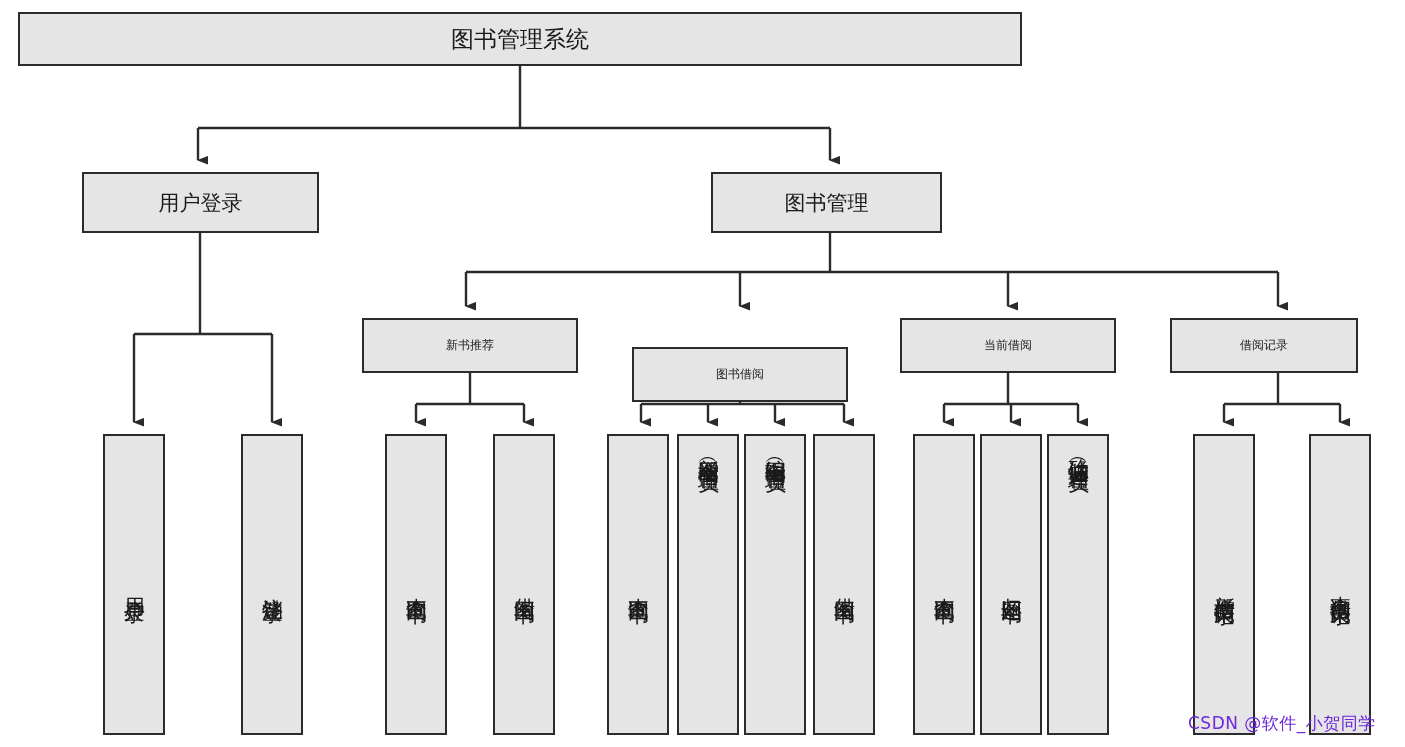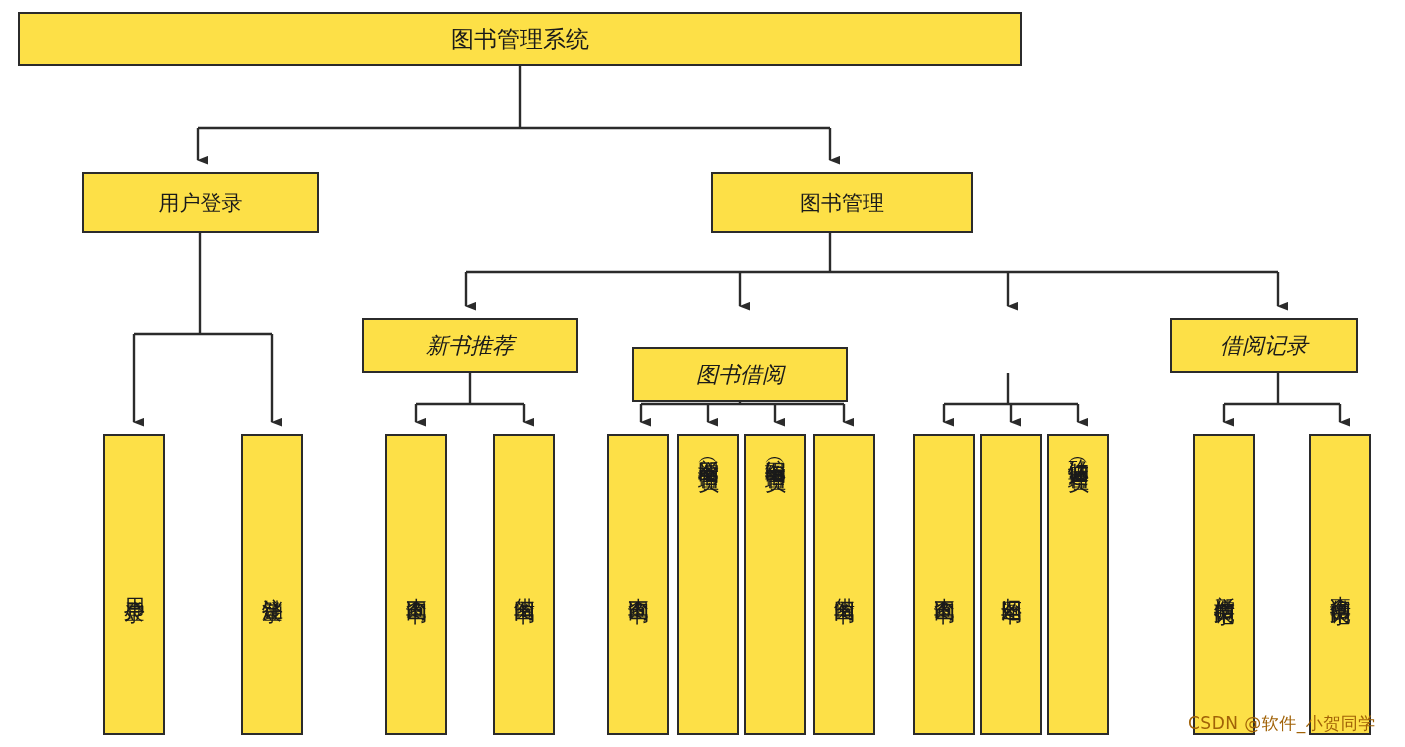--- a/index.html
+++ b/index.html
@@ -22,54 +22,53 @@
     left: 0;
     top: 0;
     width: 1405px;
     height: 747px;
     pointer-events: none;
   }
   .node {
     position: absolute;
     box-sizing: border-box;
     border: 2.2px solid #2b2b2b;
-    background: #fde047;
+    background: #e5e5e5;
     display: flex;
     align-items: center;
     justify-content: center;
     color: #1a1a1a;
     text-align: center;
   }
   .node.root {
     font-size: 23px;
   }
   .node.lvl1 {
     font-size: 21px;
   }
   .node.lvl2 {
-    font-size: 22px;
-    font-style: italic;
+    font-size: 12px;
   }
   .node.leaf {
     font-size: 21px;
     writing-mode: vertical-rl;
     text-orientation: upright;
     letter-spacing: 2px;
     line-height: 1.0;
     padding: 6px 0;
   }
   .node.leaf.top-aligned {
     justify-content: flex-start;
   }
   .watermark {
     position: absolute;
     left: 1188px;
     top: 712px;
     font-size: 17px;
-    color: #a16207;
+    color: #6d28d9;
     white-space: nowrap;
     letter-spacing: 0.5px;
   }
 </style>
 </head>
 <body>
 
 <div id="canvas">
 
   <svg id="wires" viewBox="0 0 1405 747" xmlns="http://www.w3.org/2000/svg">
@@ -119,26 +118,27 @@
       <path d="M1224,404 L1340,404"></path>
       <path d="M1224,404 L1224,422" marker-end="url(#arw)"></path>
       <path d="M1340,404 L1340,422" marker-end="url(#arw)"></path>
     </g>
   </svg>
 
   <div class="node root" style="left:18px; top:12px; width:1004px; height:54px;">图书管理系统</div>
 
   <div class="node lvl1" style="left:82px; top:172px; width:237px; height:61px;">用户登录</div>
 
-  <div class="node lvl1" style="left:711px; top:172px; width:262px; height:61px;">图书管理</div>
+  <div class="node lvl1" style="left:711px; top:172px; width:231px; height:61px;">图书管理</div>
 
   <div class="node lvl2" style="left:362px; top:318px; width:216px; height:55px;">新书推荐</div>
 
   <div class="node lvl2" style="left:632px; top:318px; width:216px; height:55px;margin-top:29px;">图书借阅</div>
 
+  <div class="node lvl2" style="left:900px; top:318px; width:216px; height:55px;">当前借阅</div>
 
   <div class="node lvl2" style="left:1170px; top:318px; width:188px; height:55px;">借阅记录</div>
 
   <div class="node leaf" style="left:103px; top:434px; width:62px; height:301px;">用户登录</div>
 
   <div class="node leaf" style="left:241px; top:434px; width:62px; height:301px;">注销登录</div>
 
   <div class="node leaf" style="left:385px; top:434px; width:62px; height:301px;">查询图书</div>
 
   <div class="node leaf" style="left:493px; top:434px; width:62px; height:301px;">借阅图书</div>

